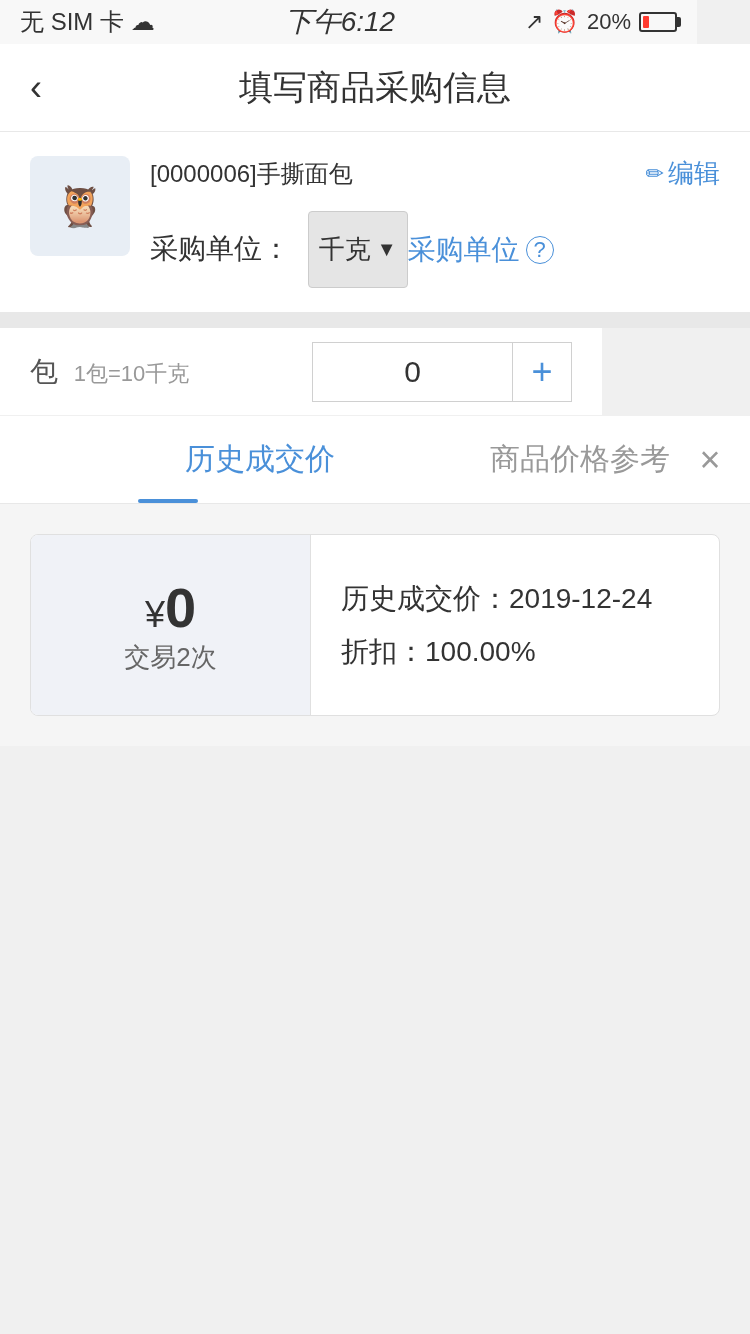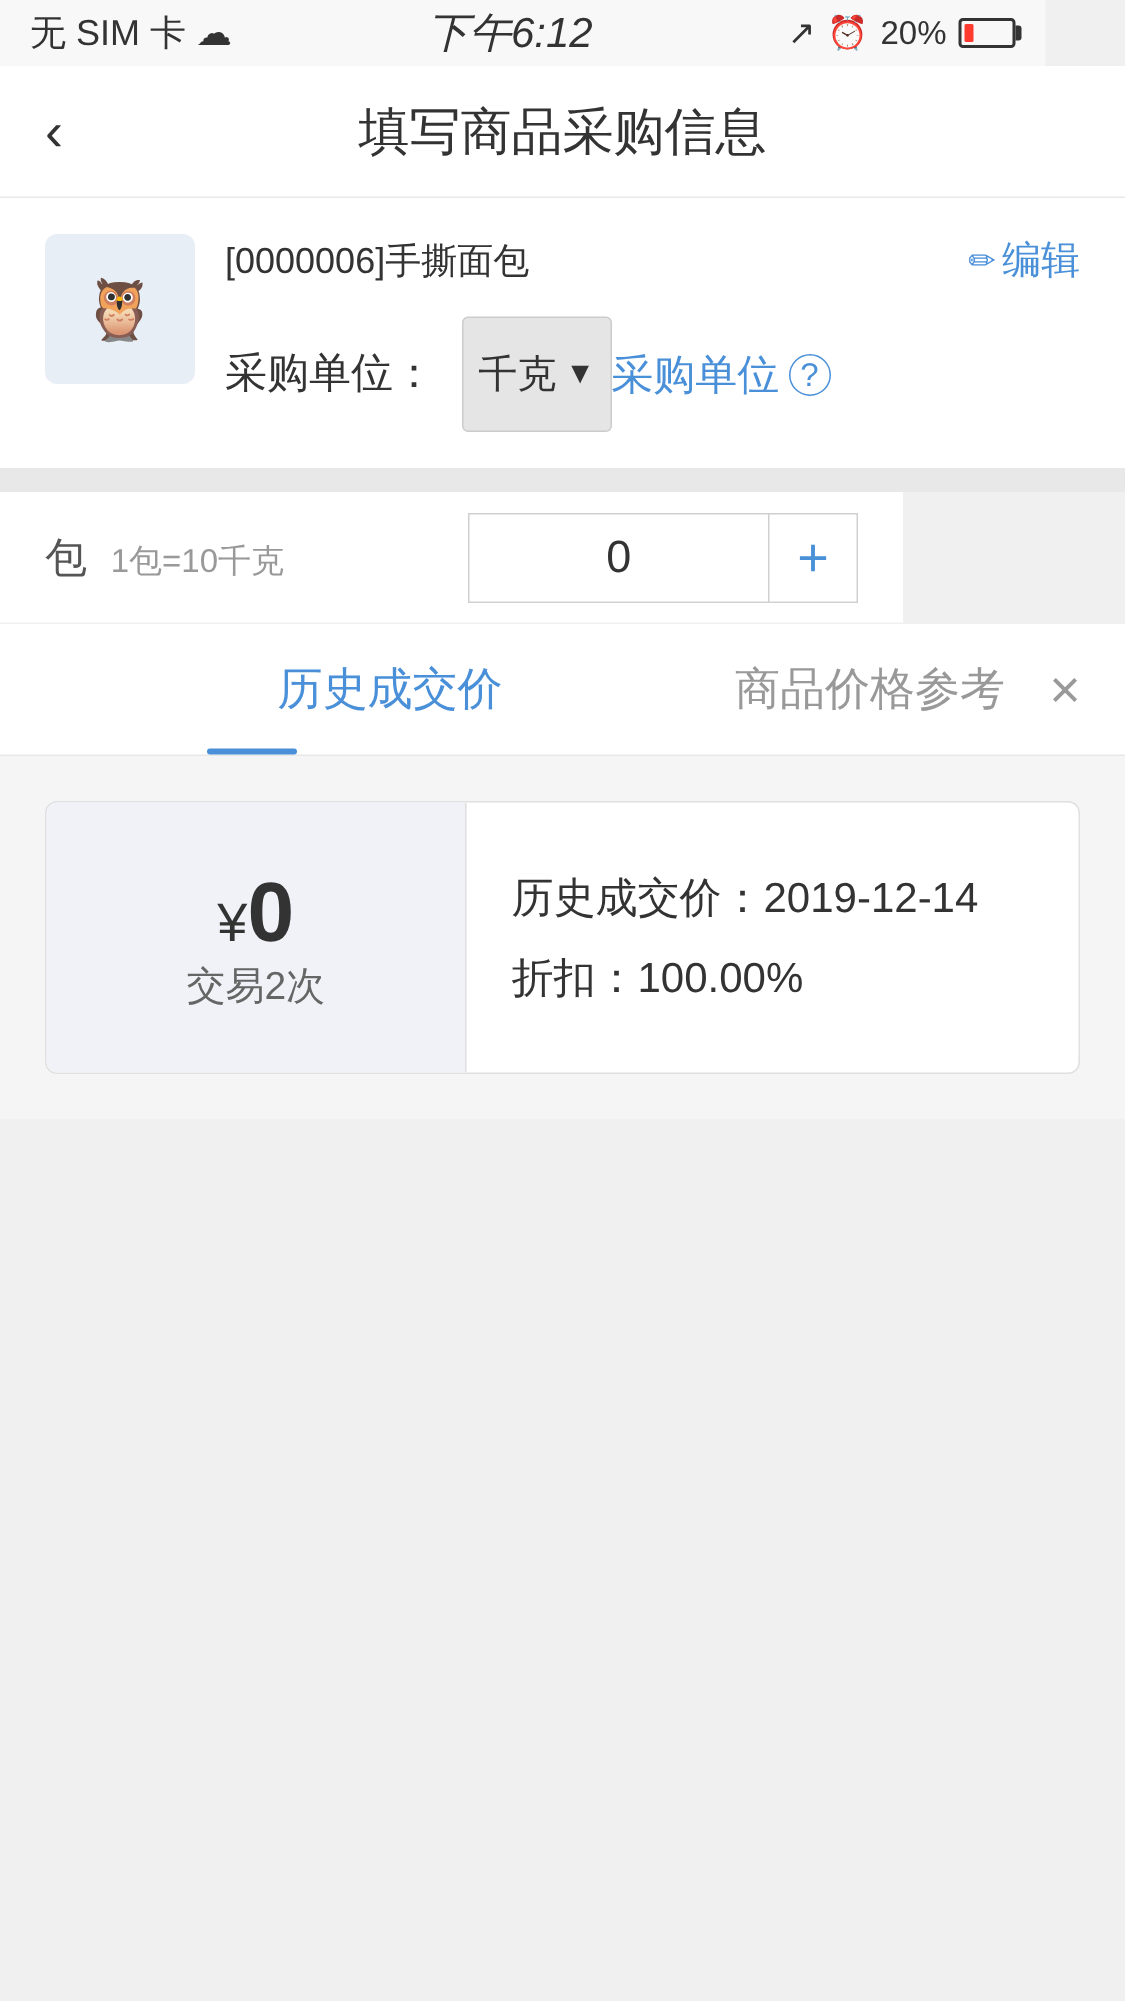--- a/index.html
+++ b/index.html
@@ -412,20 +412,20 @@
 <div class="price-card-area">
   <div class="price-card">
     <div class="price-left">
       <div class="price-value">
         <span class="yen">¥</span><span>0</span>
       </div>
       <div class="trade-count">交易2次</div>
     </div>
     <div class="price-right">
       <div class="price-detail-row">
-        <span>历史成交价：</span><span>2019-12-14</span>
+        <span>历史成交价：</span><span>2019-12-24</span>
       </div>
       <div class="price-detail-row">
         <span>折扣：</span><span>100.00%</span>
       </div>
     </div>
   </div>
 </div>
 
 </body></html>

